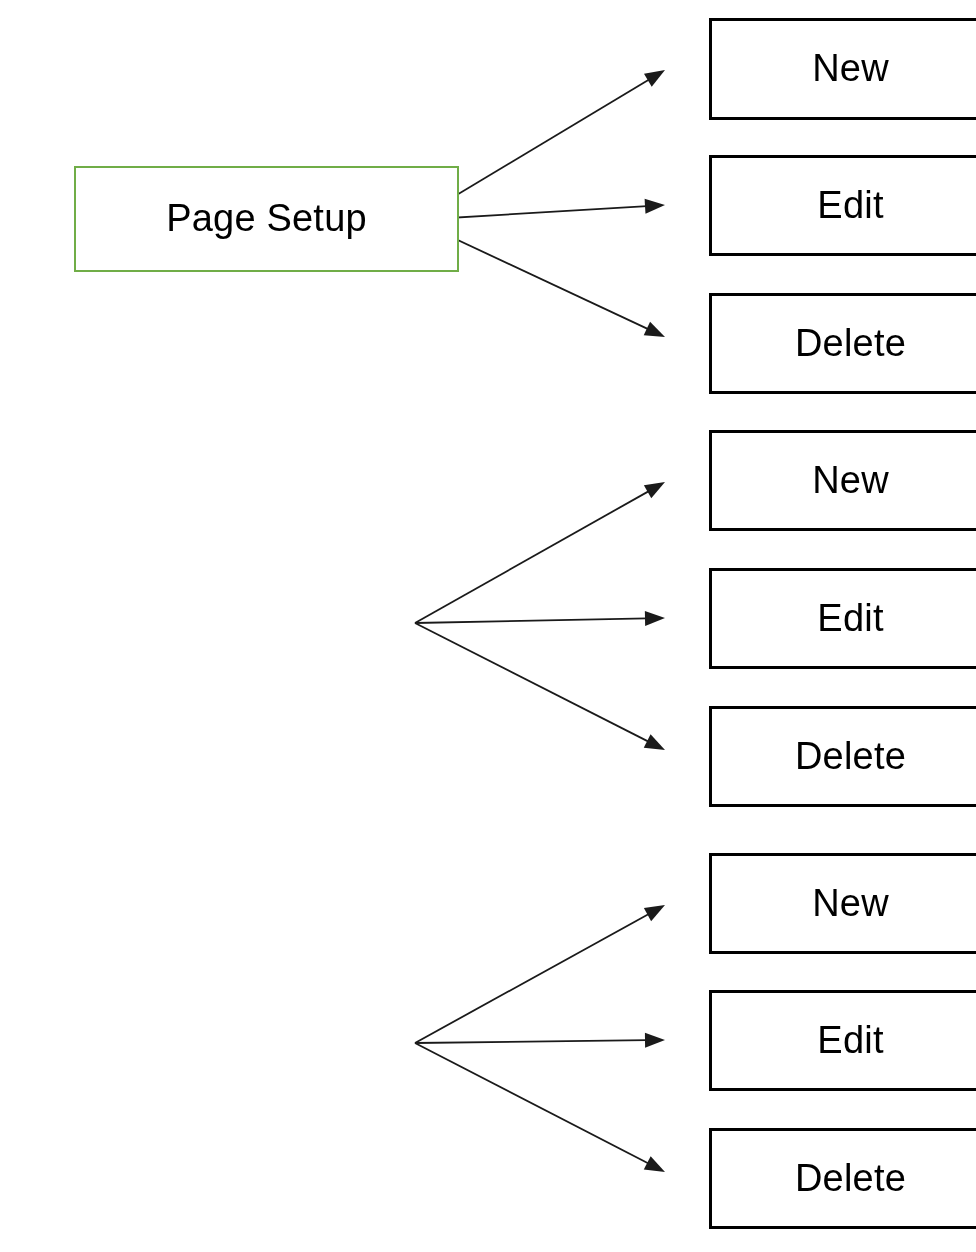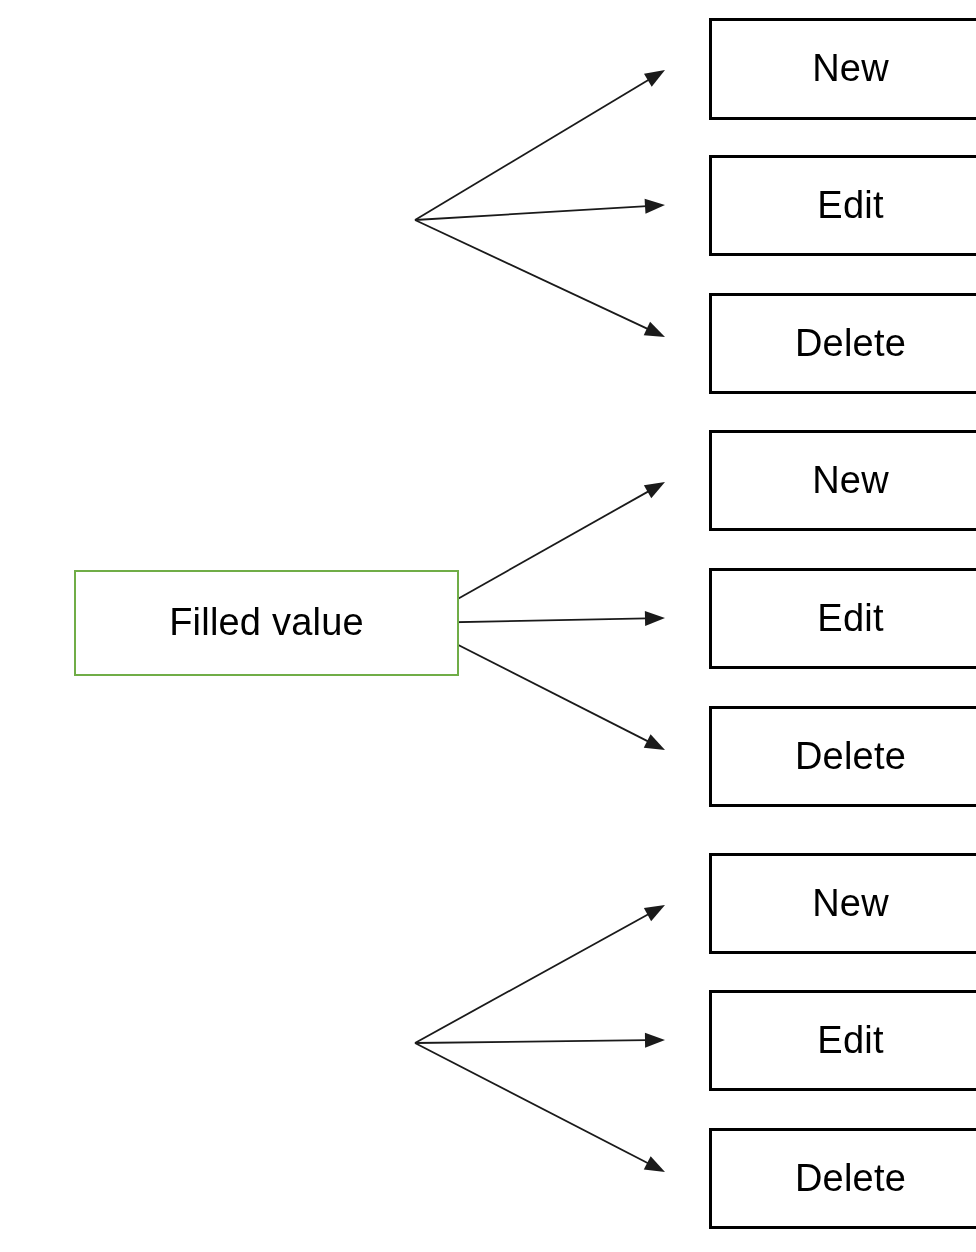--- a/index.html
+++ b/index.html
@@ -74,33 +74,33 @@
       <line x1="415" y1="623" x2="648.9519917997494" y2="741.8476118342727" stroke="#1a1a1a" stroke-width="1.8"></line>
       <polygon points="665,750 643.7720513751129,747.6284610104075 650.5657081798857,734.2551208435319" fill="#1a1a1a"></polygon>
       <line x1="415" y1="1043" x2="649.2414407778823" y2="913.698724690609" stroke="#1a1a1a" stroke-width="1.8"></line>
       <polygon points="665,905 651.1149583742897,921.2313159987812 643.8660211321155,908.0991833136832" fill="#1a1a1a"></polygon>
       <line x1="415" y1="1043" x2="647.0012958600488" y2="1040.2159844496794" stroke="#1a1a1a" stroke-width="1.8"></line>
       <polygon points="665,1040 645.0914333651984,1047.739442780179 644.9114463237989,1032.740522663553" fill="#1a1a1a"></polygon>
       <line x1="415" y1="1043" x2="649.0039870524096" y2="1163.7460573190433" stroke="#1a1a1a" stroke-width="1.8"></line>
       <polygon points="665,1172 643.787509496723,1169.4939579715442 650.665795064187,1156.1639471818853" fill="#1a1a1a"></polygon>
     </svg>
 
+  <div class="node node-source" style="left: 30px; top: 166px; width: 385px; height: 106px;">
+    <span class="node-label">Page Setup</span>
+  </div>
   <div class="node node-action" style="left: 665px; top: 18px; width: 283px; height: 102px;">
     <span class="node-label">New</span>
   </div>
   <div class="node node-action" style="left: 665px; top: 155px; width: 283px; height: 101px;">
     <span class="node-label">Edit</span>
   </div>
   <div class="node node-action" style="left: 665px; top: 293px; width: 283px; height: 101px;">
     <span class="node-label">Delete</span>
   </div>
 
-  <div class="node node-source" style="left: 30px; top: 570px; width: 385px; height: 106px;">
-    <span class="node-label">Filled value</span>
-  </div>
   <div class="node node-action" style="left: 665px; top: 430px; width: 283px; height: 101px;">
     <span class="node-label">New</span>
   </div>
   <div class="node node-action" style="left: 665px; top: 568px; width: 283px; height: 101px;">
     <span class="node-label">Edit</span>
   </div>
   <div class="node node-action" style="left: 665px; top: 706px; width: 283px; height: 101px;">
     <span class="node-label">Delete</span>
   </div>
 

